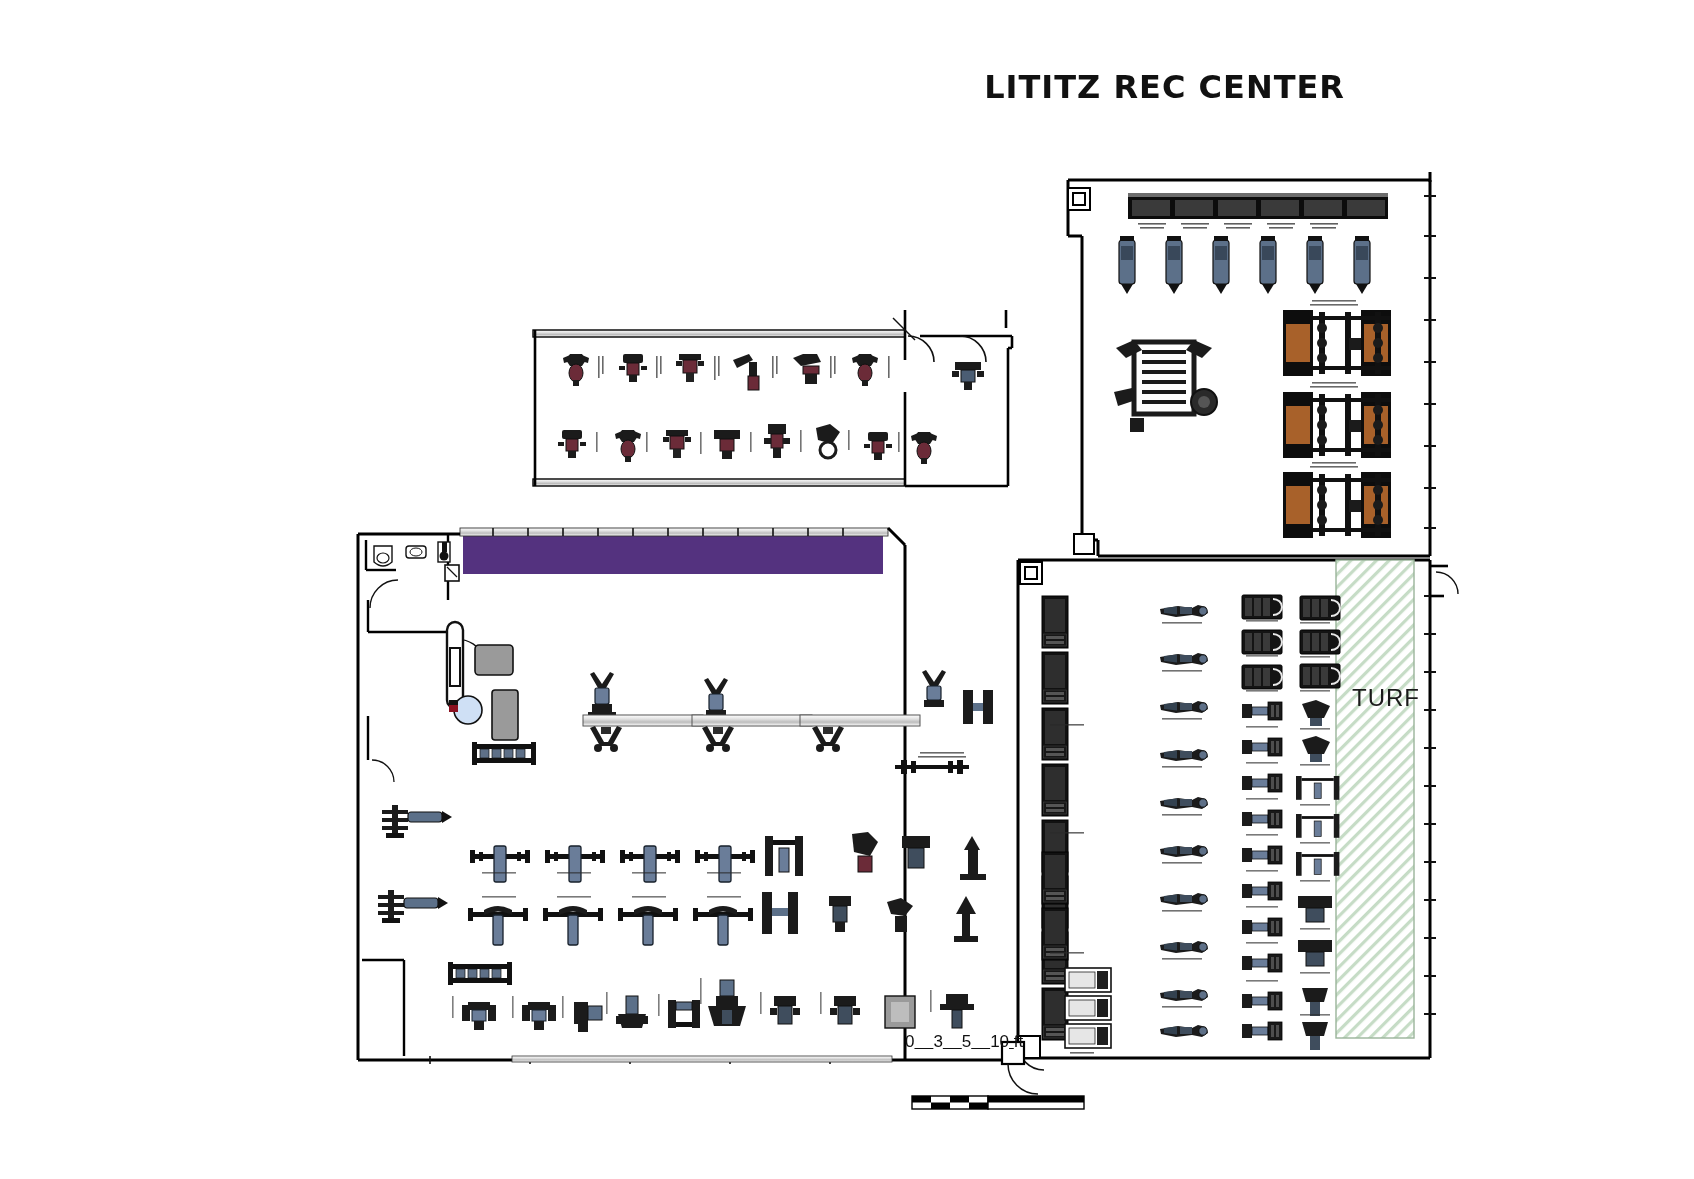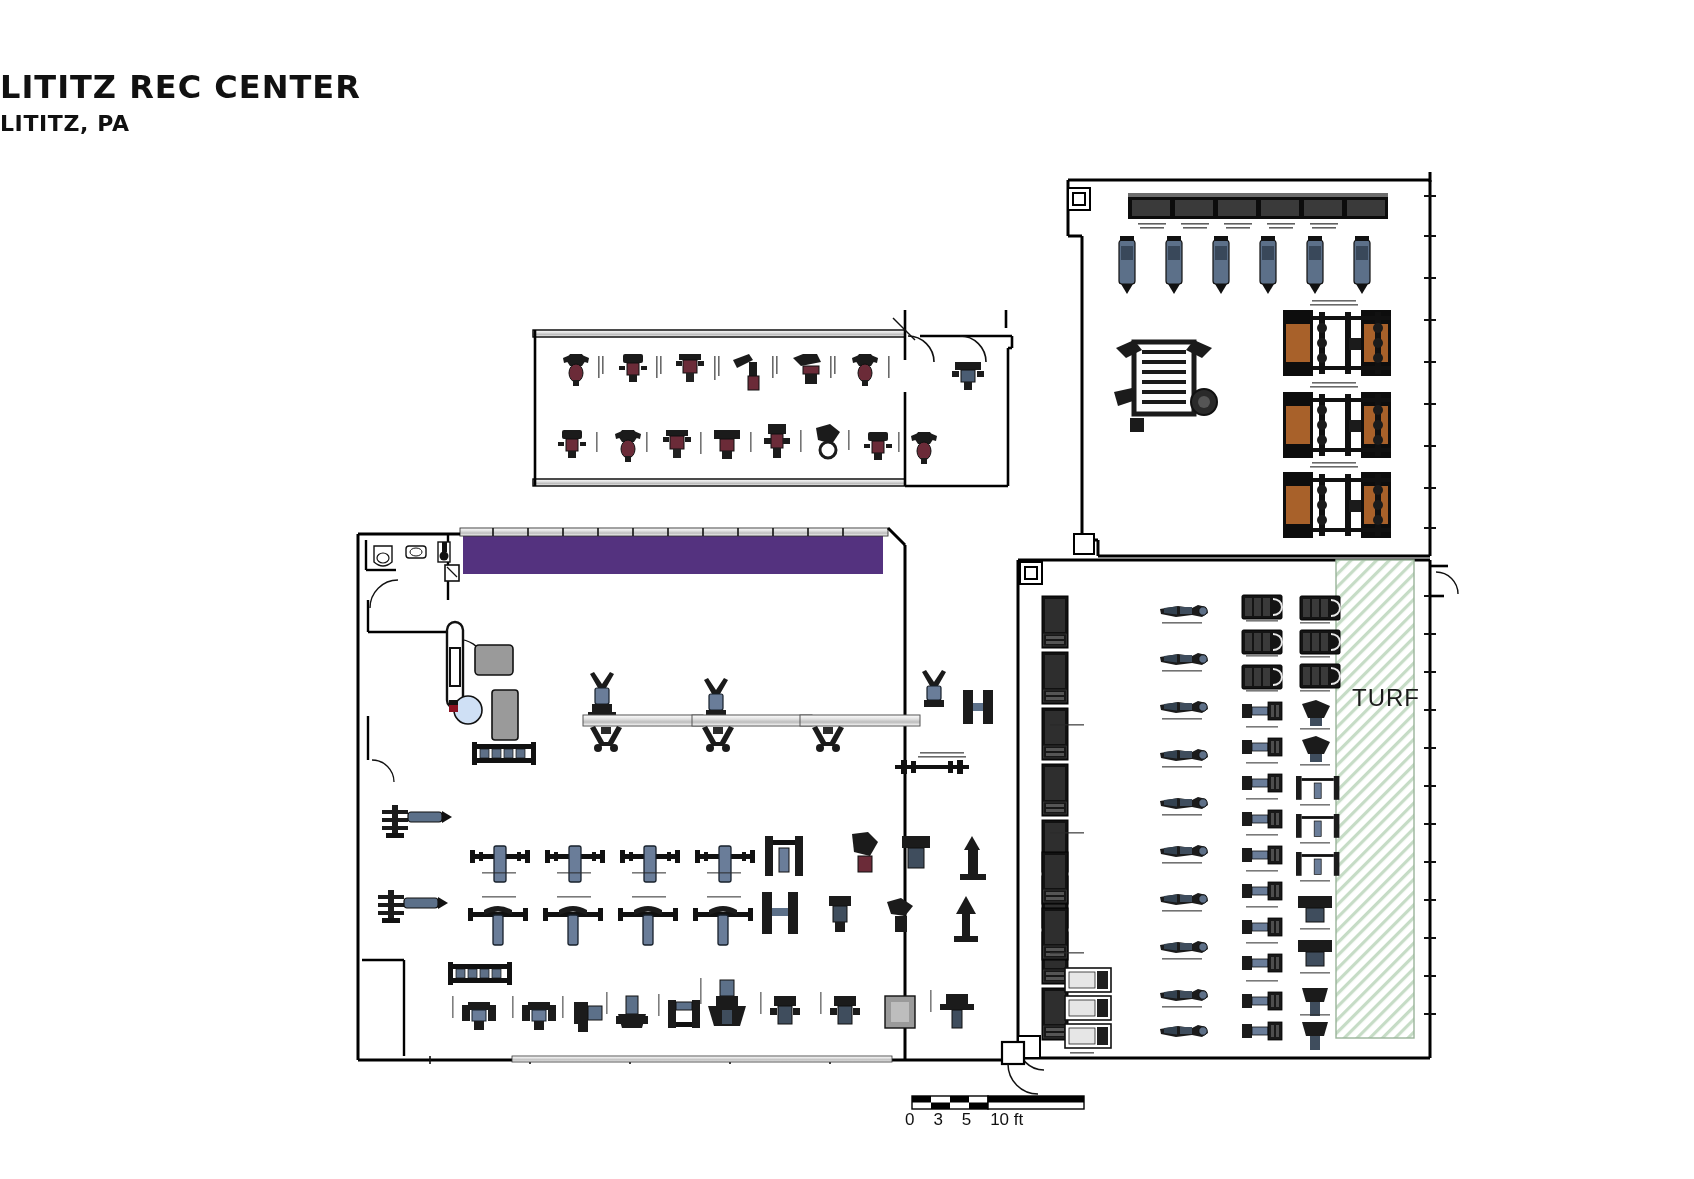--- a/index.html
+++ b/index.html
@@ -4,51 +4,50 @@
 <title>Lititz Rec Center Floor Plan</title>
 <style>
   html,body{margin:0;padding:0;background:#ffffff;}
   body{
     width:1694px;height:1179px;position:relative;overflow:hidden;
     font-family:"DejaVu Sans", sans-serif;
   }
   #plan{position:absolute;left:0;top:0;width:1694px;height:1179px;}
 
   .title-block{
-    position:absolute;left:0;top:70px;width:1345px;text-align:left;
+    position:absolute;left:0;top:70px;width:1345px;text-align:right;
     pointer-events:none;
   }
   .title-main{
     font-family:"DejaVu Sans", sans-serif;
     font-weight:bold;font-size:32px;letter-spacing:1.0px;color:#111111;
     line-height:1.1;
   }
   .title-sub{
     font-family:"DejaVu Sans", sans-serif;
     font-weight:bold;font-size:22px;letter-spacing:0.6px;color:#111111;
     margin-top:7px;line-height:1.1;
   }
   .turf-label{
     position:absolute;left:1352px;top:684px;
     font-family:"Liberation Sans", sans-serif;
     font-size:24px;color:#1a1a1a;letter-spacing:1px;
   }
   .scale-label{
-    position:absolute;left:905px;top:1110px;
+    position:absolute;left:905px;top:1032px;
     font-family:"Liberation Sans", sans-serif;
-    font-size:17px;color:#111;white-space:nowrap;
+    font-size:17px;color:#111;white-space:nowrap;text-decoration:underline;
   }
   .scale-label span{display:inline-block;}
 </style>
 </head>
 <body>
 
 <div class="title-block">
   <div class="title-main">LITITZ REC CENTER</div>
-  <div class="title-sub">LITITZ, PA</div>
 </div>
 
 <svg id="plan" viewBox="0 0 1694 1179" xmlns="http://www.w3.org/2000/svg">
   <defs>
     <pattern id="turfHatch" width="9" height="9" patternTransform="rotate(45)" patternUnits="userSpaceOnUse">
       <rect width="9" height="9" fill="#ffffff"></rect>
       <rect width="3.2" height="9" fill="#c6dcc6"></rect>
     </pattern>
     <pattern id="wallHatch" width="6" height="6" patternUnits="userSpaceOnUse" patternTransform="rotate(45)">
       <rect width="6" height="6" fill="#ffffff"></rect>

